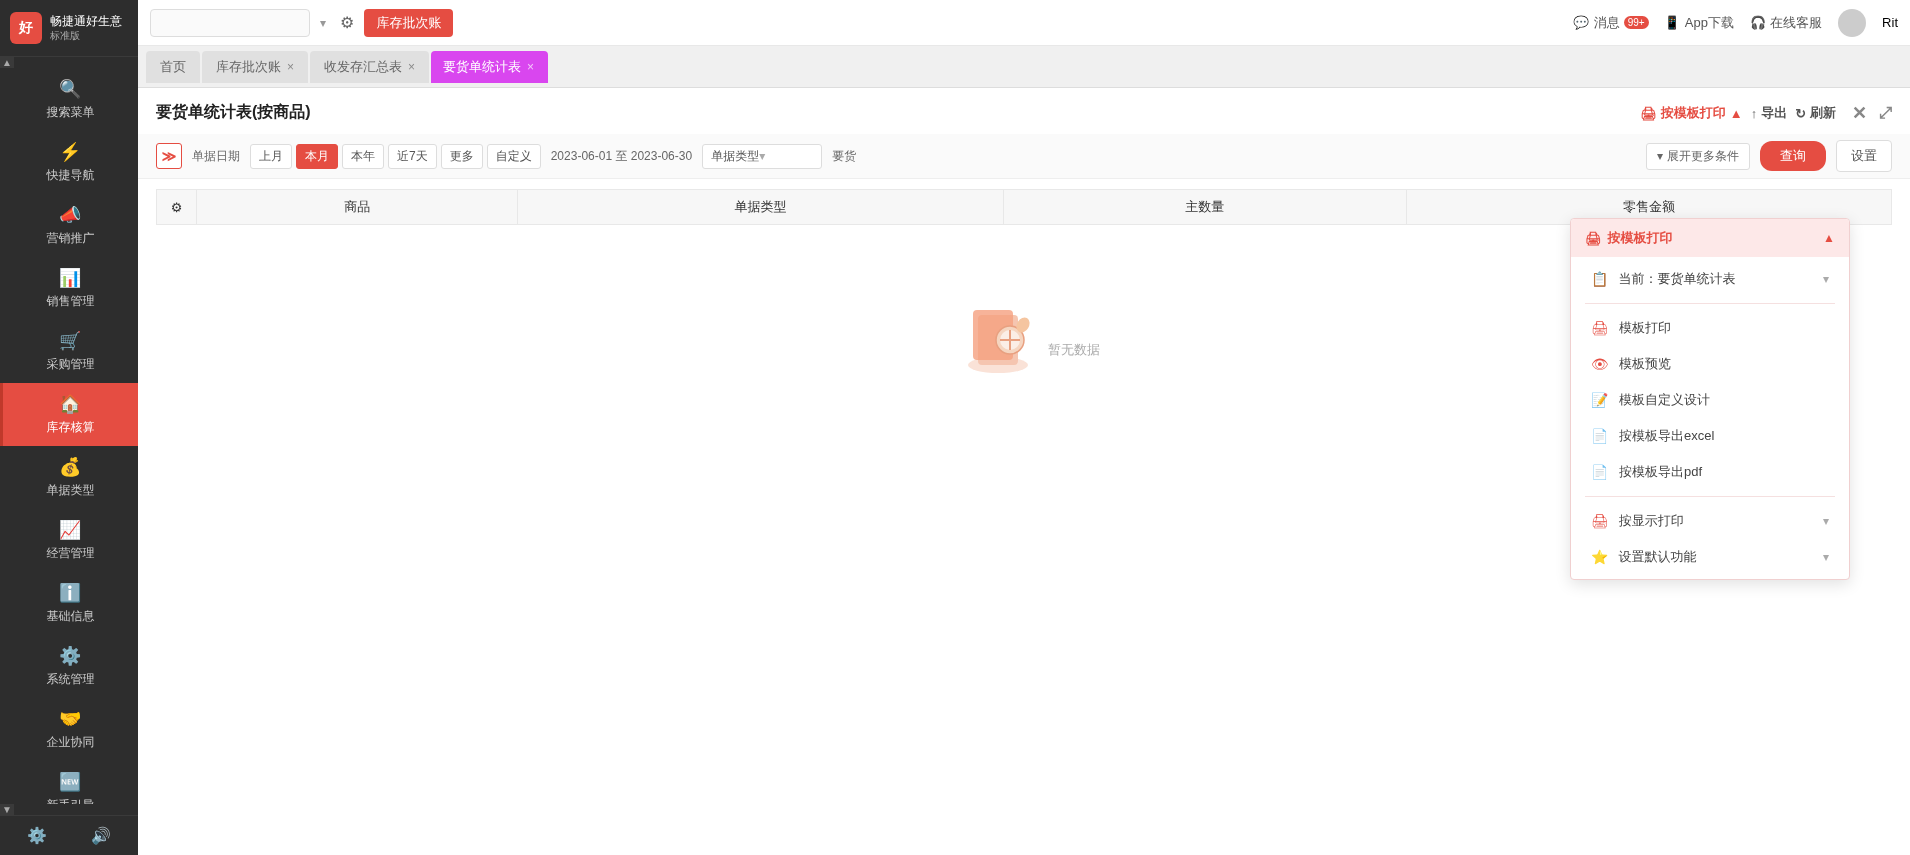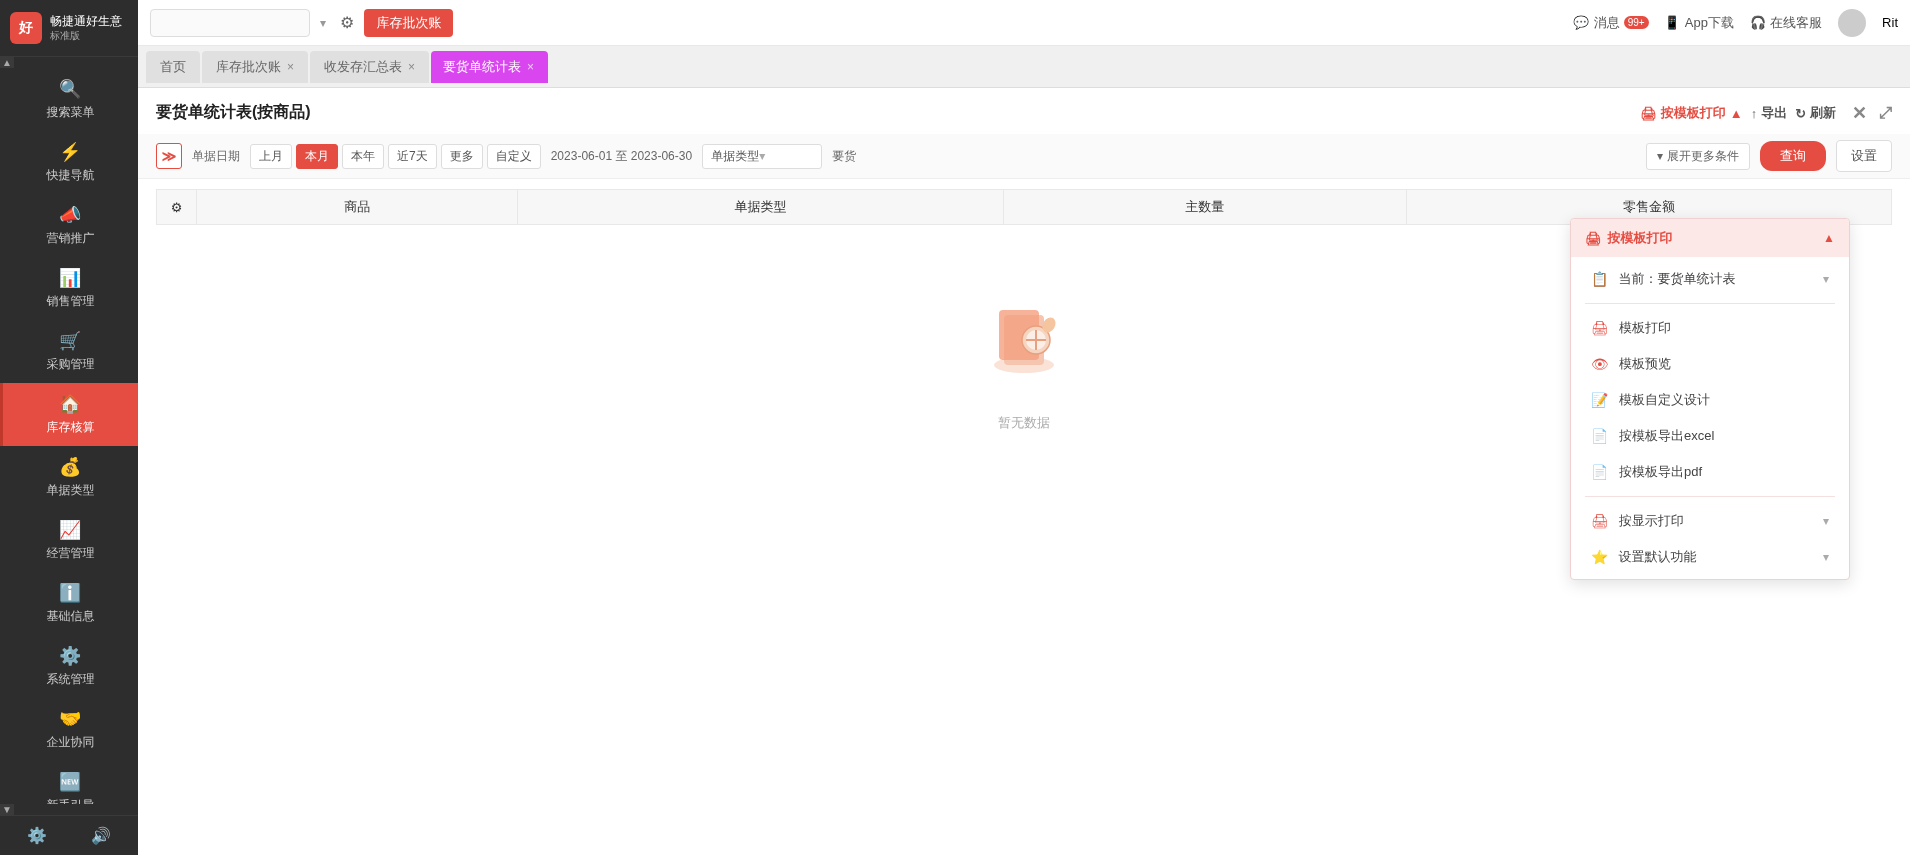--- a/index.html
+++ b/index.html
@@ -62,21 +62,21 @@
     .filter-select-arrow { color: #aaa; }
     .expand-more-btn { display: flex; align-items: center; gap: 4px; color: #666; font-size: 12px; cursor: pointer; padding: 4px 10px; border: 1px solid #ddd; border-radius: 3px; background: #fff; }
 
     
     .table-wrapper { padding: 10px 18px; }
     table { width: 100%; border-collapse: collapse; font-size: 13px; }
     th { background: #f7f7f7; border: 1px solid #e8e8e8; padding: 8px 12px; text-align: center; color: #333; font-weight: normal; }
     .th-gear { width: 40px; }
 
     
-    .empty-state { display: flex; flex-direction: column; align-items: center; justify-content: center; padding: 60px 0; }
+    .empty-state { display: flex; flex-direction: row; align-items: center; justify-content: center; padding: 60px 0; }
     .empty-icon { font-size: 80px; margin-bottom: 10px; }
     .empty-text { color: #aaa; font-size: 13px; }
 
     
     .dropdown-overlay { position: absolute; top: 130px; right: 60px; background: #fff; border: 1px solid #f0d0d0; border-radius: 4px; box-shadow: 0 4px 16px rgba(0,0,0,0.12); width: 280px; z-index: 100; }
     .dropdown-header { background: #fde8e8; padding: 10px 14px; display: flex; align-items: center; justify-content: space-between; border-radius: 4px 4px 0 0; cursor: pointer; }
     .dropdown-header-left { display: flex; align-items: center; gap: 6px; color: #e54d42; font-size: 13px; font-weight: bold; }
     .dropdown-header-arrow { color: #e54d42; font-size: 12px; }
     .dropdown-section { padding: 4px 0; }
     .dropdown-item { display: flex; align-items: center; gap: 10px; padding: 9px 20px; color: #444; font-size: 13px; cursor: pointer; }

